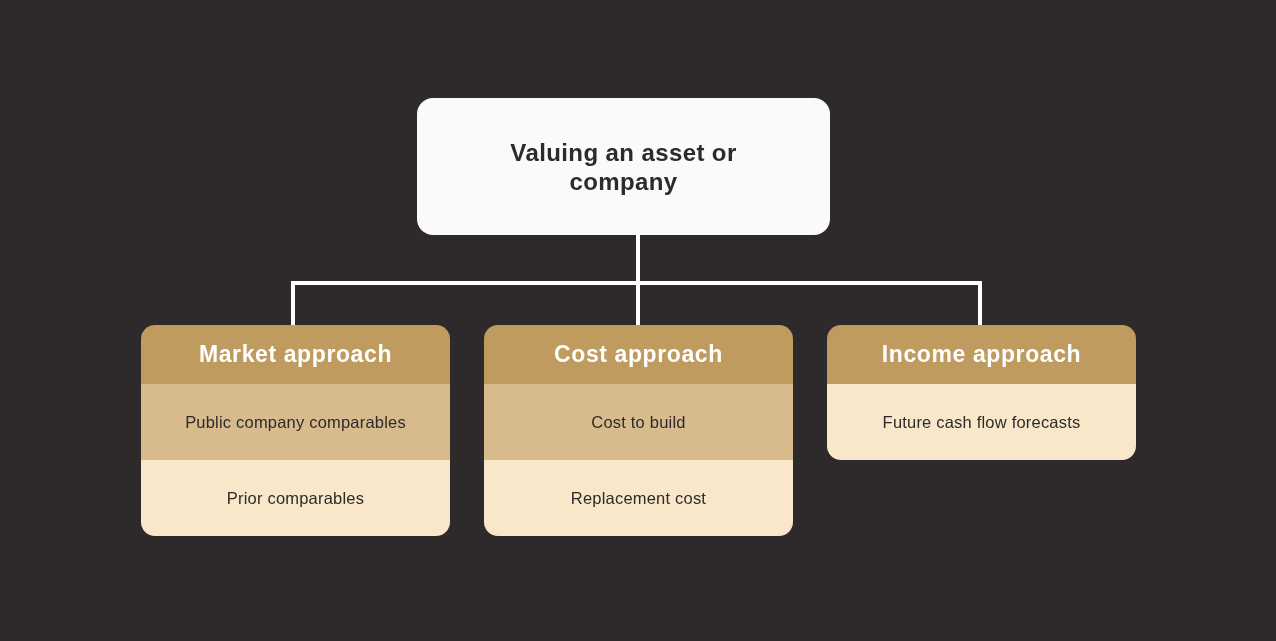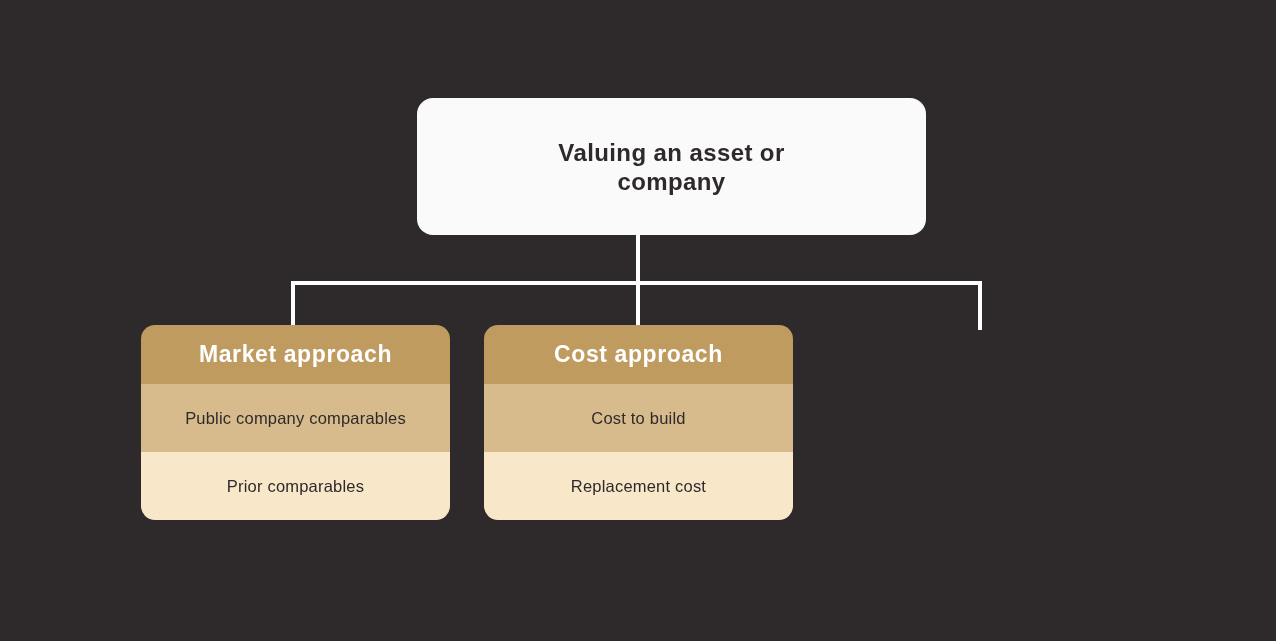--- a/index.html
+++ b/index.html
@@ -29,21 +29,21 @@
     z-index: 1;
   }
   .connectors path {
     stroke: var(--connector);
     stroke-width: 4;
     fill: none;
   }
   .root-box {
     position: absolute;
     left: 417px; top: 98px;
-    width: 509px; height: 137px;
+    width: 413px; height: 137px;
     background: var(--root-bg);
     border-radius: 16px;
     z-index: 2;
     display: flex; align-items: center; justify-content: center;
   }
   .root-title {
     font-weight: bold;
     font-size: 24px;
     line-height: 29px;
     letter-spacing: 0.4px;
@@ -66,21 +66,21 @@
     height: 59px;
     background: var(--header-bg);
     color: var(--header-text);
     font-weight: bold;
     font-size: 23px;
     letter-spacing: 0.6px;
     display: flex; align-items: center; justify-content: center;
     text-align: center;
   }
   .col-row {
-    height: 68px;
+    height: 76px;
     display: flex; align-items: center; justify-content: center;
     font-size: 16.5px;
     letter-spacing: 0.2px;
     color: var(--text-dark);
     text-align: center;
   }
   .tone-mid   { background: var(--row-mid-bg); }
   .tone-light { background: var(--row-light-bg); }
 </style>
 </head>
@@ -105,14 +105,18 @@
     <div class="col-row tone-mid">Public company comparables</div>
     <div class="col-row tone-light">Prior comparables</div>
   </div>
 
   <div class="column col-cost">
     <div class="col-header">Cost approach</div>
     <div class="col-row tone-mid">Cost to build</div>
     <div class="col-row tone-light">Replacement cost</div>
   </div>
 
+  <div class="column col-income">
+    <div class="col-header">Income approach</div>
+    <div class="col-row tone-light">Future cash flow forecasts</div>
+  </div>
 
 </div>
 
 </body></html>

